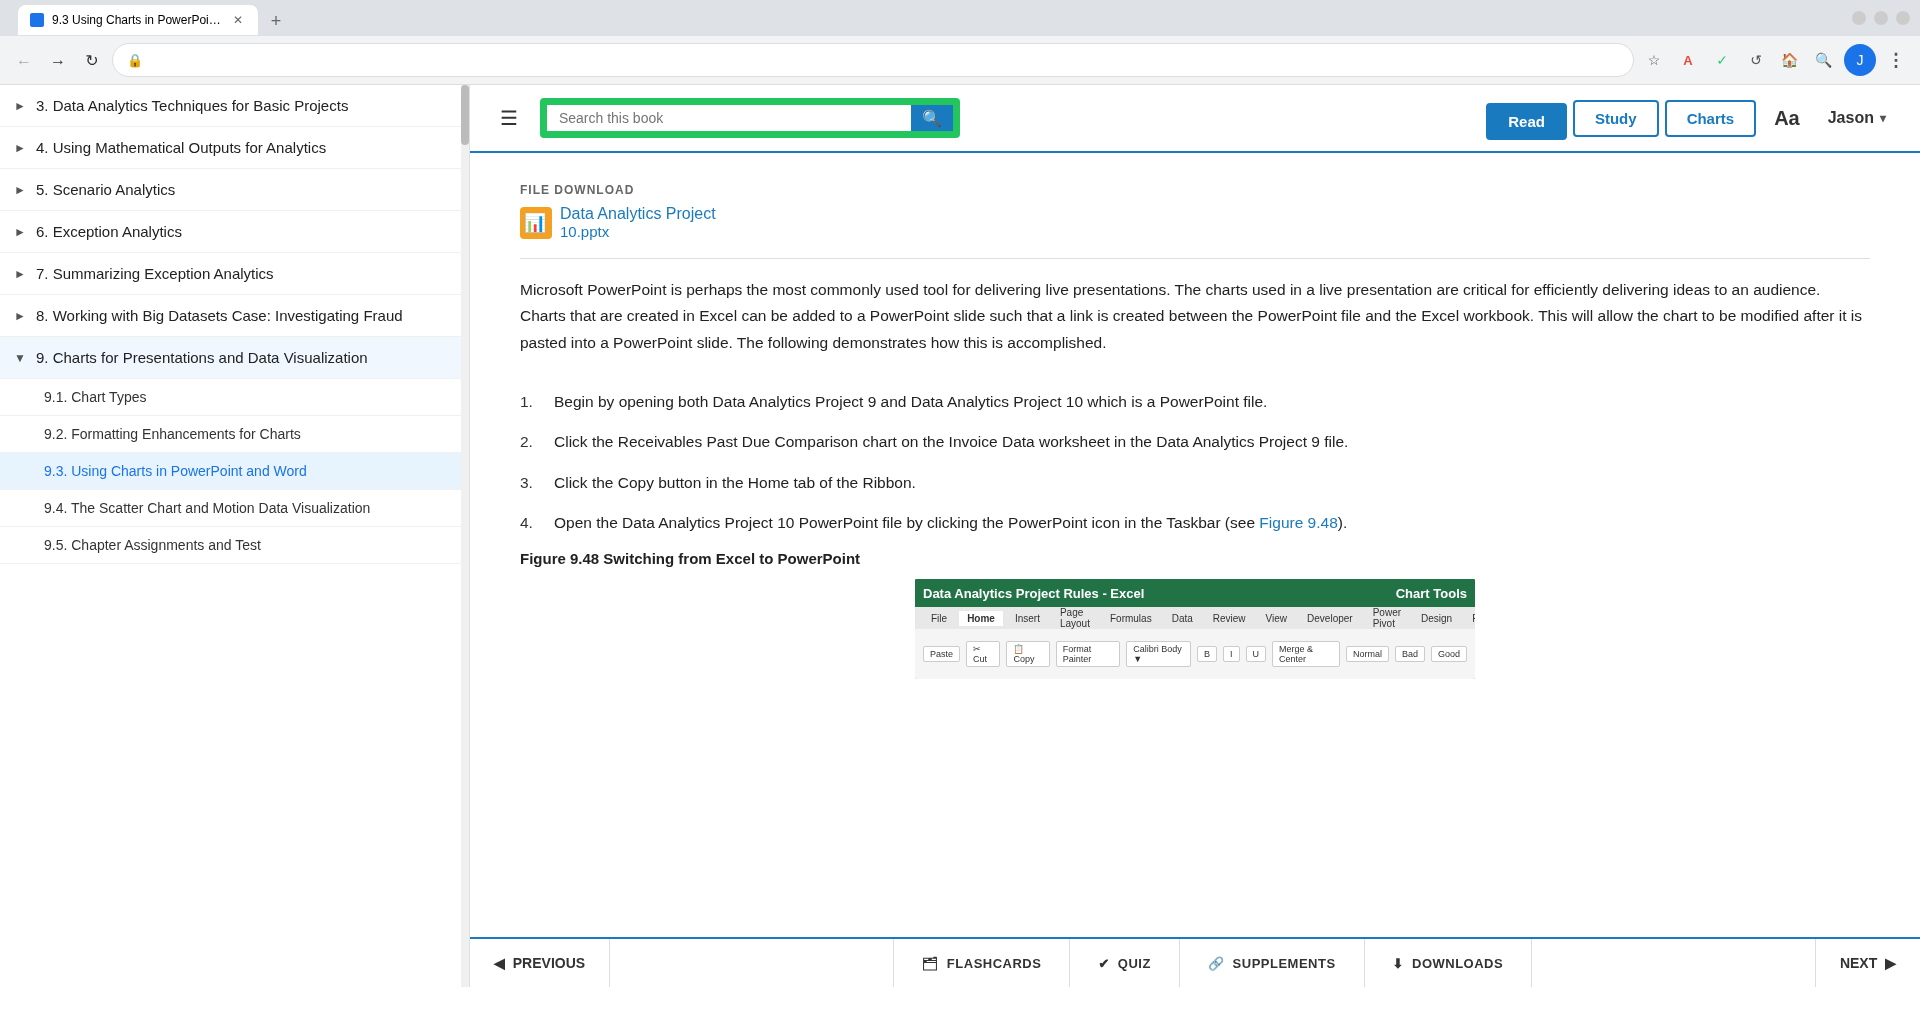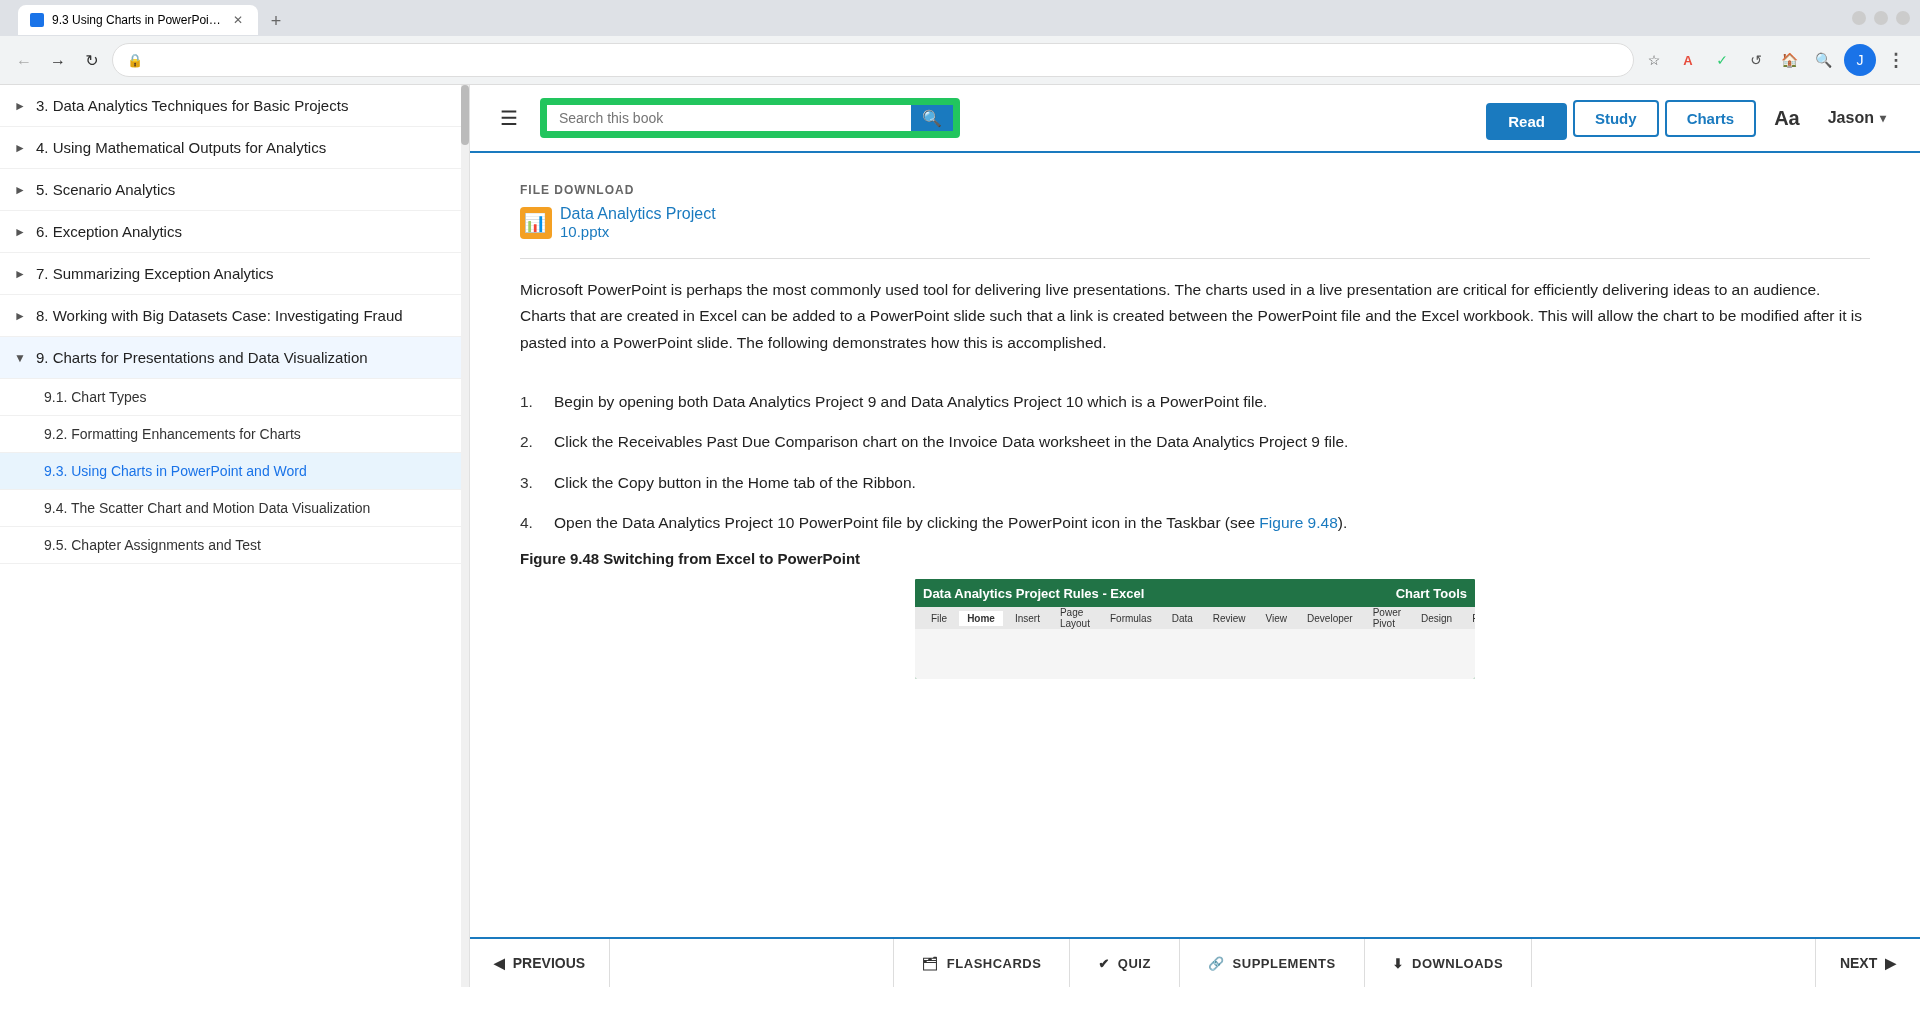--- a/index.html
+++ b/index.html
@@ -666,20 +666,34 @@
               <span class="ribbon-tab">Page Layout</span>
               <span class="ribbon-tab">Formulas</span>
               <span class="ribbon-tab">Data</span>
               <span class="ribbon-tab">Review</span>
               <span class="ribbon-tab">View</span>
               <span class="ribbon-tab">Developer</span>
               <span class="ribbon-tab">Power Pivot</span>
               <span class="ribbon-tab">Design</span>
               <span class="ribbon-tab">Format</span>
             </div>
+            <div class="ribbon-body">
+              <span class="ribbon-btn-sim">Paste</span>
+              <span class="ribbon-btn-sim">✂ Cut</span>
+              <span class="ribbon-btn-sim">📋 Copy</span>
+              <span class="ribbon-btn-sim">Format Painter</span>
+              <span class="ribbon-btn-sim">Calibri Body ▼</span>
+              <span class="ribbon-btn-sim">B</span>
+              <span class="ribbon-btn-sim">I</span>
+              <span class="ribbon-btn-sim">U</span>
+              <span class="ribbon-btn-sim">Merge &amp; Center</span>
+              <span class="ribbon-btn-sim">Normal</span>
+              <span class="ribbon-btn-sim">Bad</span>
+              <span class="ribbon-btn-sim">Good</span>
+            </div>
           </div>
         </div>
       </div>
     </div>
 
     <div class="bottom-bar">
       <div class="bottom-prev-btn">
         <span>◀</span>
         <span>PREVIOUS</span>
       </div>

